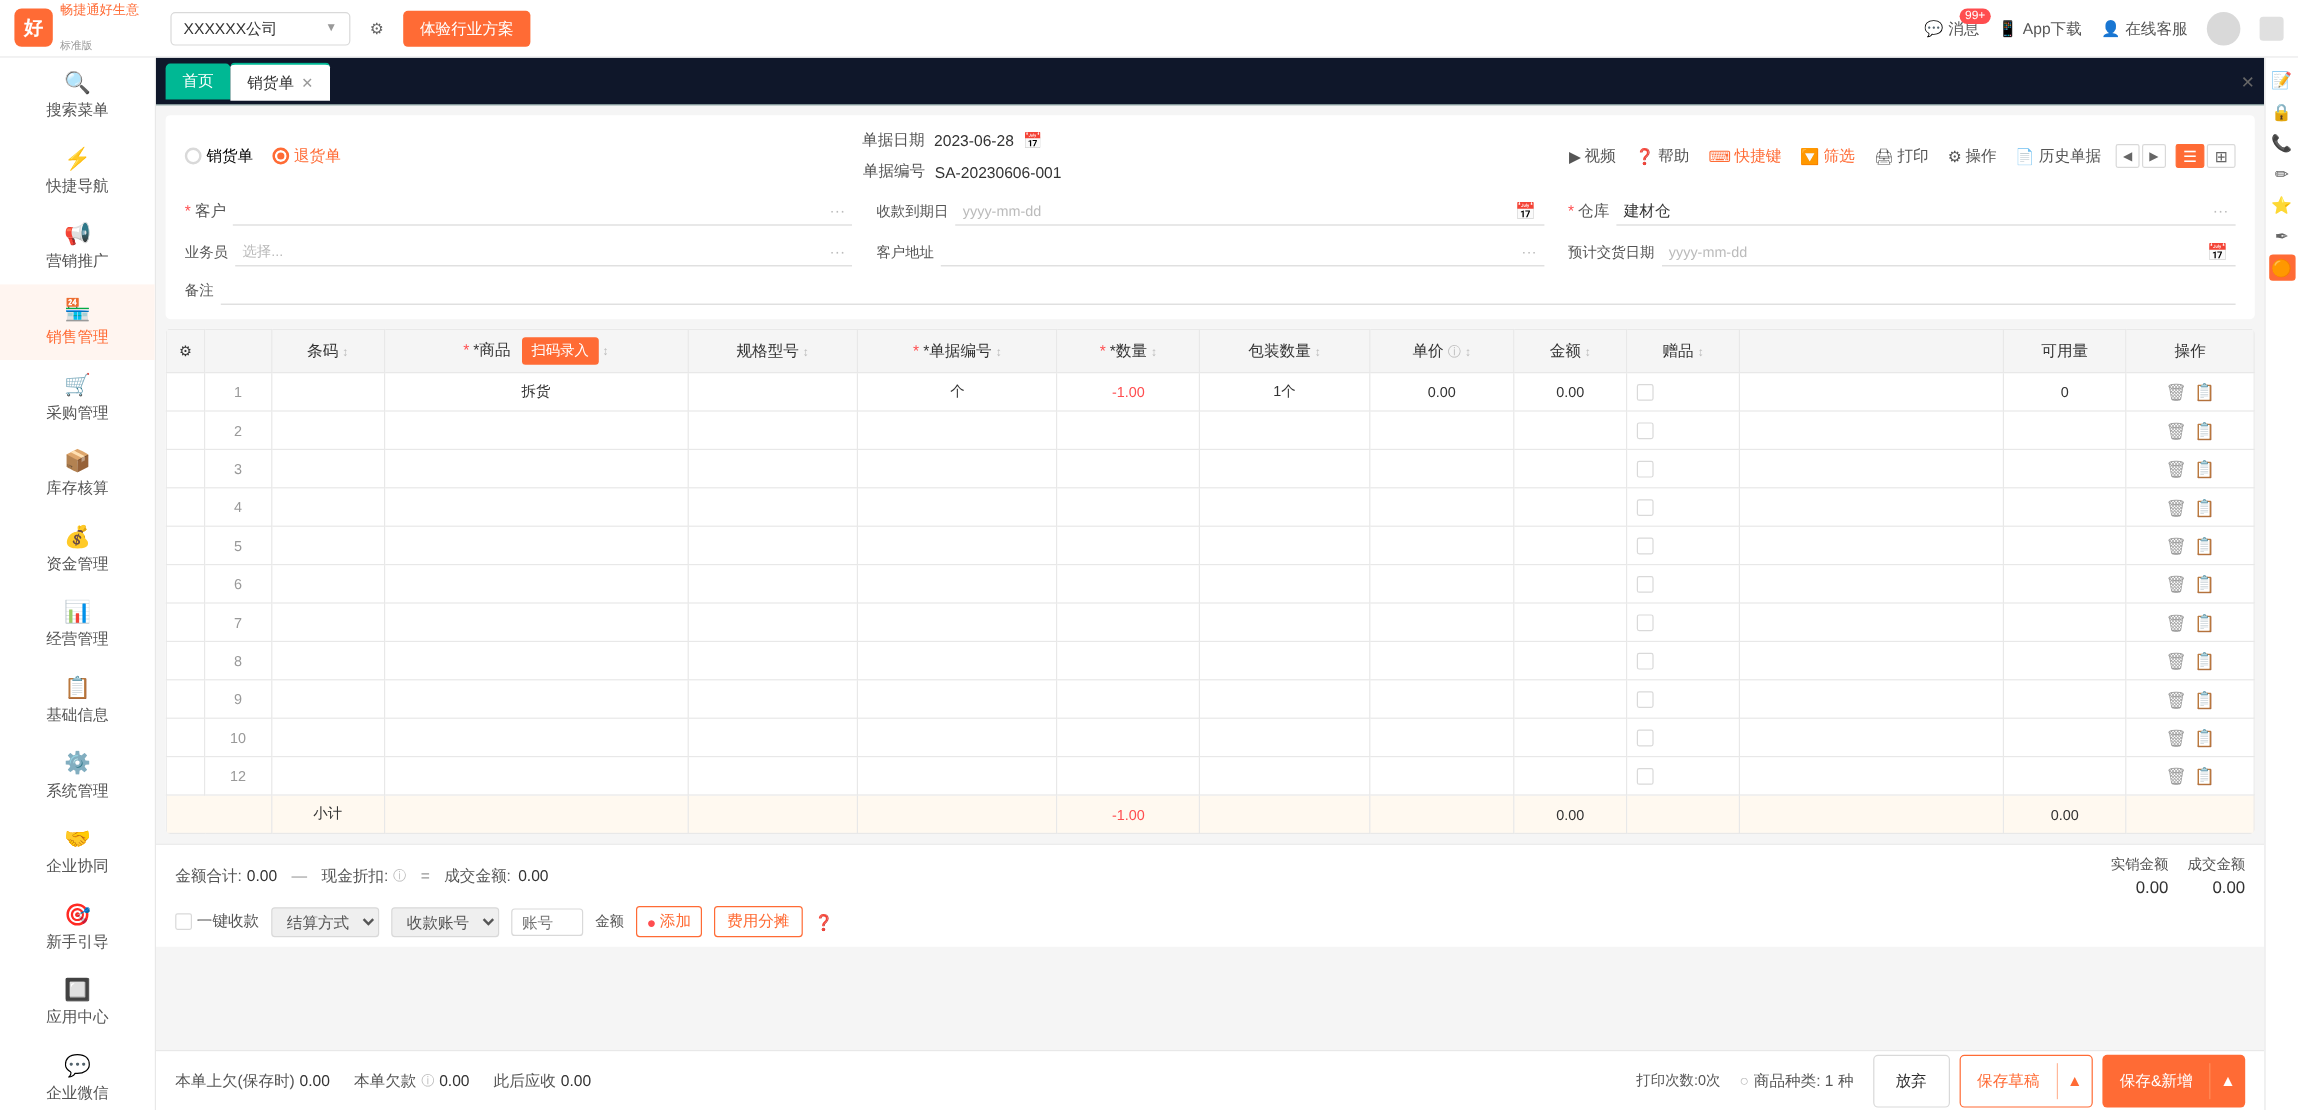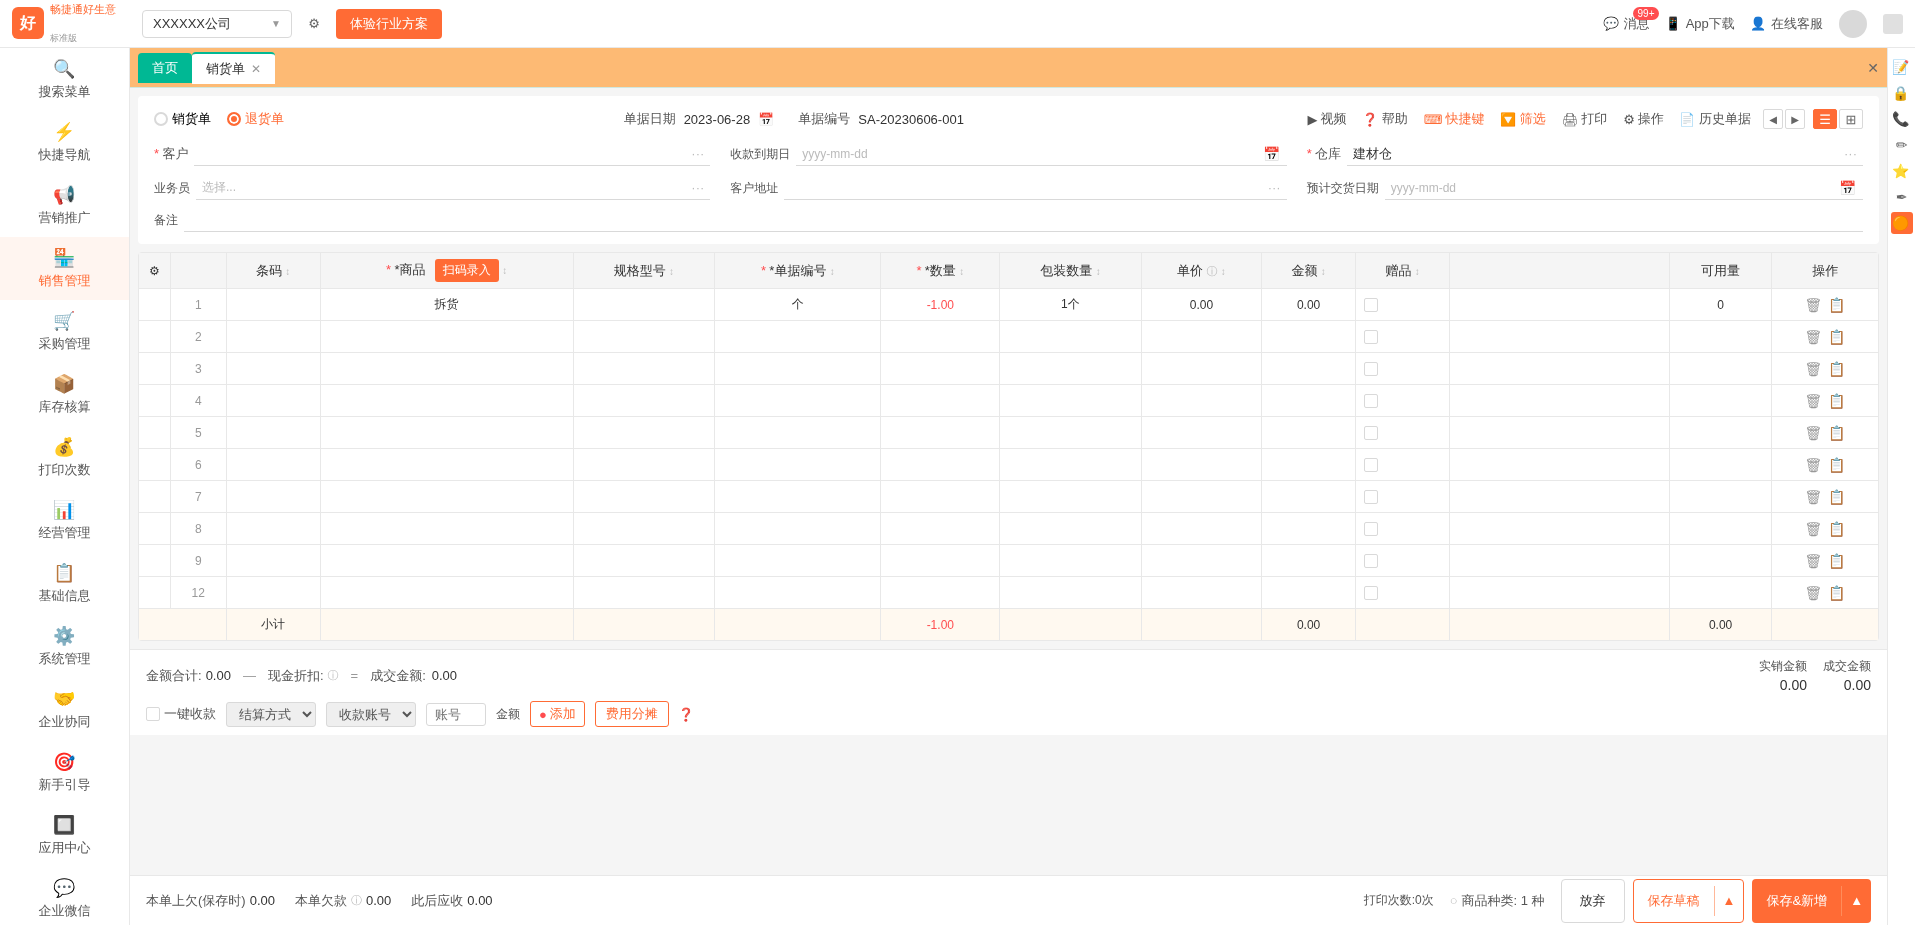--- a/index.html
+++ b/index.html
@@ -28,40 +28,40 @@
     
     .sidebar { width: 130px; background: #fff; border-right: 1px solid #e8e8e8; display: flex; flex-direction: column; flex-shrink: 0; }
     .sidebar-item { display: flex; flex-direction: column; align-items: center; padding: 10px 0; cursor: pointer; color: #555; gap: 3px; font-size: 12px; }
     .sidebar-item.active { color: #ff6b35; background: #fff5f0; }
     .sidebar-icon { font-size: 18px; }
 
     
     .content-area { flex: 1; display: flex; flex-direction: column; overflow: hidden; }
 
     
-    .tab-bar { height: 40px; background: #fdba74; display: flex; align-items: center; padding: 0 8px; border-bottom: 1px solid #d0e8e0; flex-shrink: 0; }
+    .tab-bar { height: 40px; background: #0f172a; display: flex; align-items: center; padding: 0 8px; border-bottom: 1px solid #d0e8e0; flex-shrink: 0; }
     .tab { display: flex; align-items: center; gap: 6px; padding: 6px 14px; cursor: pointer; border-radius: 4px 4px 0 0; color: #555; font-size: 13px; }
     .tab.active { background: #fff; color: #333; border-top: 2px solid #00b894; }
     .tab.home { background: #00b894; color: #fff; }
     .tab-close { cursor: pointer; color: #999; font-size: 12px; }
     .tab-close-global { margin-left: auto; cursor: pointer; color: #666; font-size: 14px; }
 
     
     .page-content { flex: 1; background: #f5f5f5; overflow-y: auto; padding: 0; display: flex; flex-direction: column; }
 
     
     .form-area { background: #fff; margin: 8px; border-radius: 4px; padding: 12px 16px; flex-shrink: 0; }
 
     
     .doc-type-row { display: flex; align-items: center; gap: 16px; margin-bottom: 12px; }
     .radio-group { display: flex; align-items: center; gap: 16px; }
     .radio-item { display: flex; align-items: center; gap: 4px; cursor: pointer; }
     .radio-circle { width: 14px; height: 14px; border-radius: 50%; border: 2px solid #d9d9d9; }
     .radio-circle.selected { border-color: #ff6b35; background: #ff6b35; box-shadow: inset 0 0 0 2px #fff; }
-    .doc-meta { display: flex; align-items: center; gap: 8px; margin-left: auto; }
+    .doc-meta { display: flex; align-items: center; gap: 8px; margin-left: auto; flex-direction: column; }
     .doc-meta-item { display: flex; align-items: center; gap: 4px; color: #555; }
     .doc-actions { display: flex; align-items: center; gap: 8px; }
     .doc-action-btn { display: flex; align-items: center; gap: 3px; color: #555; cursor: pointer; font-size: 12px; padding: 2px 4px; }
     .doc-action-btn.highlight { color: #ff6b35; }
     .nav-arrows { display: flex; gap: 2px; }
     .nav-arrow { width: 20px; height: 20px; display: flex; align-items: center; justify-content: center; border: 1px solid #d9d9d9; border-radius: 2px; cursor: pointer; color: #666; font-size: 10px; }
     .view-btns { display: flex; gap: 2px; }
     .view-btn { width: 24px; height: 20px; display: flex; align-items: center; justify-content: center; border: 1px solid #d9d9d9; border-radius: 2px; cursor: pointer; color: #666; }
     .view-btn.active { background: #ff6b35; color: #fff; border-color: #ff6b35; }
     .form-field { display: flex; align-items: center; gap: 6px; }
@@ -187,21 +187,21 @@
     <div class="sidebar-item">
       <span class="sidebar-icon">🛒</span>
       <span>采购管理</span>
     </div>
     <div class="sidebar-item">
       <span class="sidebar-icon">📦</span>
       <span>库存核算</span>
     </div>
     <div class="sidebar-item">
       <span class="sidebar-icon">💰</span>
-      <span>打印次数</span>
+      <span>资金管理</span>
     </div>
     <div class="sidebar-item">
       <span class="sidebar-icon">📊</span>
       <span>经营管理</span>
     </div>
     <div class="sidebar-item">
       <span class="sidebar-icon">📋</span>
       <span>基础信息</span>
     </div>
     <div class="sidebar-item">
@@ -595,20 +595,43 @@
       <td>
         <div class="action-icons">
           <span class="action-icon">🗑</span>
           <span class="action-icon">📋</span>
         </div>
       </td>
     </tr>
               <tr>
       <td></td>
       <td class="row-num">9</td>
+      <td style="cursor:text;"></td>
+      <td style="cursor:text;"></td>
+      <td style="cursor:text;"></td>
+      <td style="cursor:text;"></td>
+      <td style="cursor:text;"></td>
+      <td style="cursor:text;"></td>
+      <td style="cursor:text;"></td>
+      <td style="cursor:text;"></td>
+      <td>
+                  <div class="checkbox"></div>
+                </td>
+      <td></td>
+      <td></td>
+      <td>
+        <div class="action-icons">
+          <span class="action-icon">🗑</span>
+          <span class="action-icon">📋</span>
+        </div>
+      </td>
+    </tr>
+              <tr>
+      <td></td>
+      <td class="row-num">10</td>
       <td style="cursor:text;"></td>
       <td style="cursor:text;"></td>
       <td style="cursor:text;"></td>
       <td style="cursor:text;"></td>
       <td style="cursor:text;"></td>
       <td style="cursor:text;"></td>
       <td style="cursor:text;"></td>
       <td style="cursor:text;"></td>
       <td>
                   <div class="checkbox"></div>

